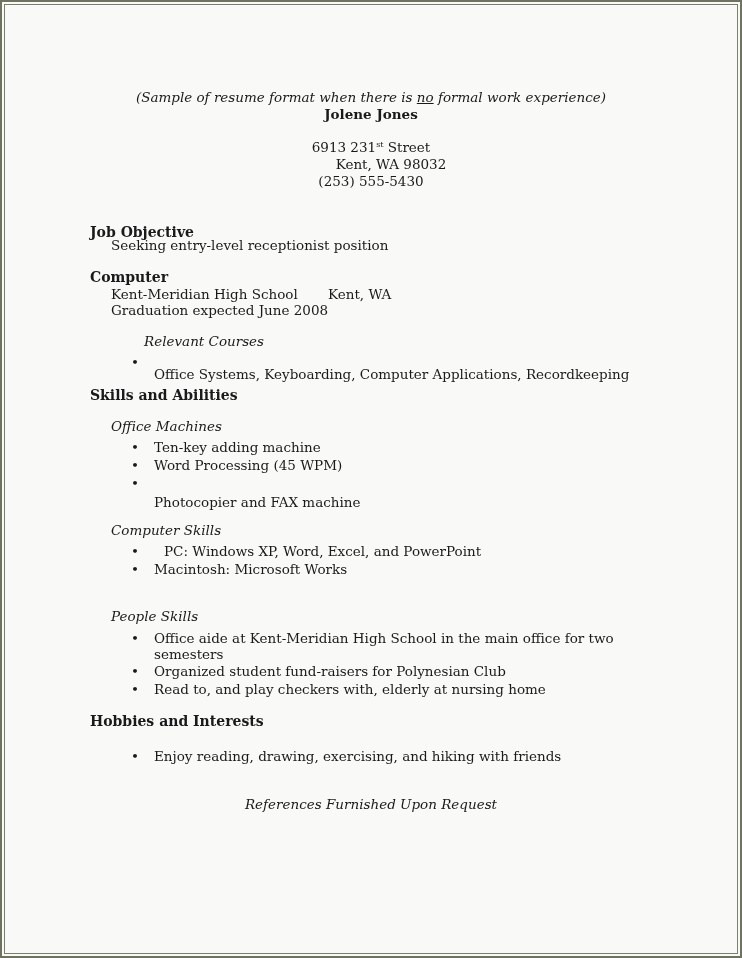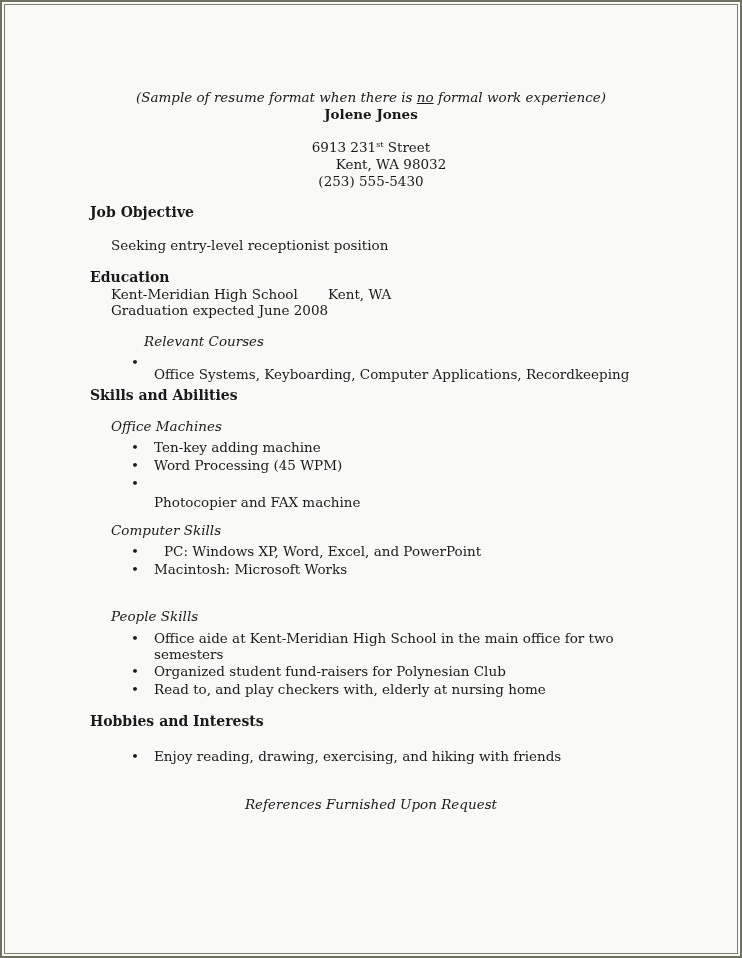--- a/index.html
+++ b/index.html
@@ -44,24 +44,24 @@
 
 <div class="page">
 
   <div class="abs center italic" style="top:89px;"><span>(Sample of resume format when there is </span><u>no</u><span> formal work experience)</span></div>
 
   <div class="abs center bold" style="top:106px;">Jolene Jones</div>
   <div class="abs center" style="top:139px;"><span>6913 231</span><sup>st</sup><span> Street</span></div>
   <div class="abs center" style="top:156px;margin-left:20px;">Kent, WA  98032</div>
   <div class="abs center" style="top:173px;">(253) 555-5430</div>
 
-  <div class="abs h" style="top:204px;text-align:center;">Job Objective</div>
+  <div class="abs h" style="top:224px;text-align:center;">Job Objective</div>
   <div class="abs indent1" style="top:237px;">Seeking entry-level receptionist position</div>
 
-  <div class="abs h" style="top:269px;">Education</div>
+  <div class="abs h" style="top:269px;">Computer</div>
   <div class="abs indent1" style="top:286px;">Kent-Meridian High School</div>
   <div class="abs" style="top:286px; left:328px;">Kent, WA</div>
   <div class="abs indent1" style="top:302px;">Graduation expected June 2008</div>
   <div class="abs indent1 italic" style="top:333px;margin-left:33px;">Relevant Courses</div>
   <div class="abs bullet" style="top:354px;">•</div>
   <div class="abs bullet-text" style="top:354px;margin-top:12px;">Office Systems, Keyboarding, Computer Applications, Recordkeeping</div>
 
   <div class="abs h" style="top:387px;">Skills and Abilities</div>
 
   <div class="abs indent1 italic" style="top:418px;">Office Machines</div>

